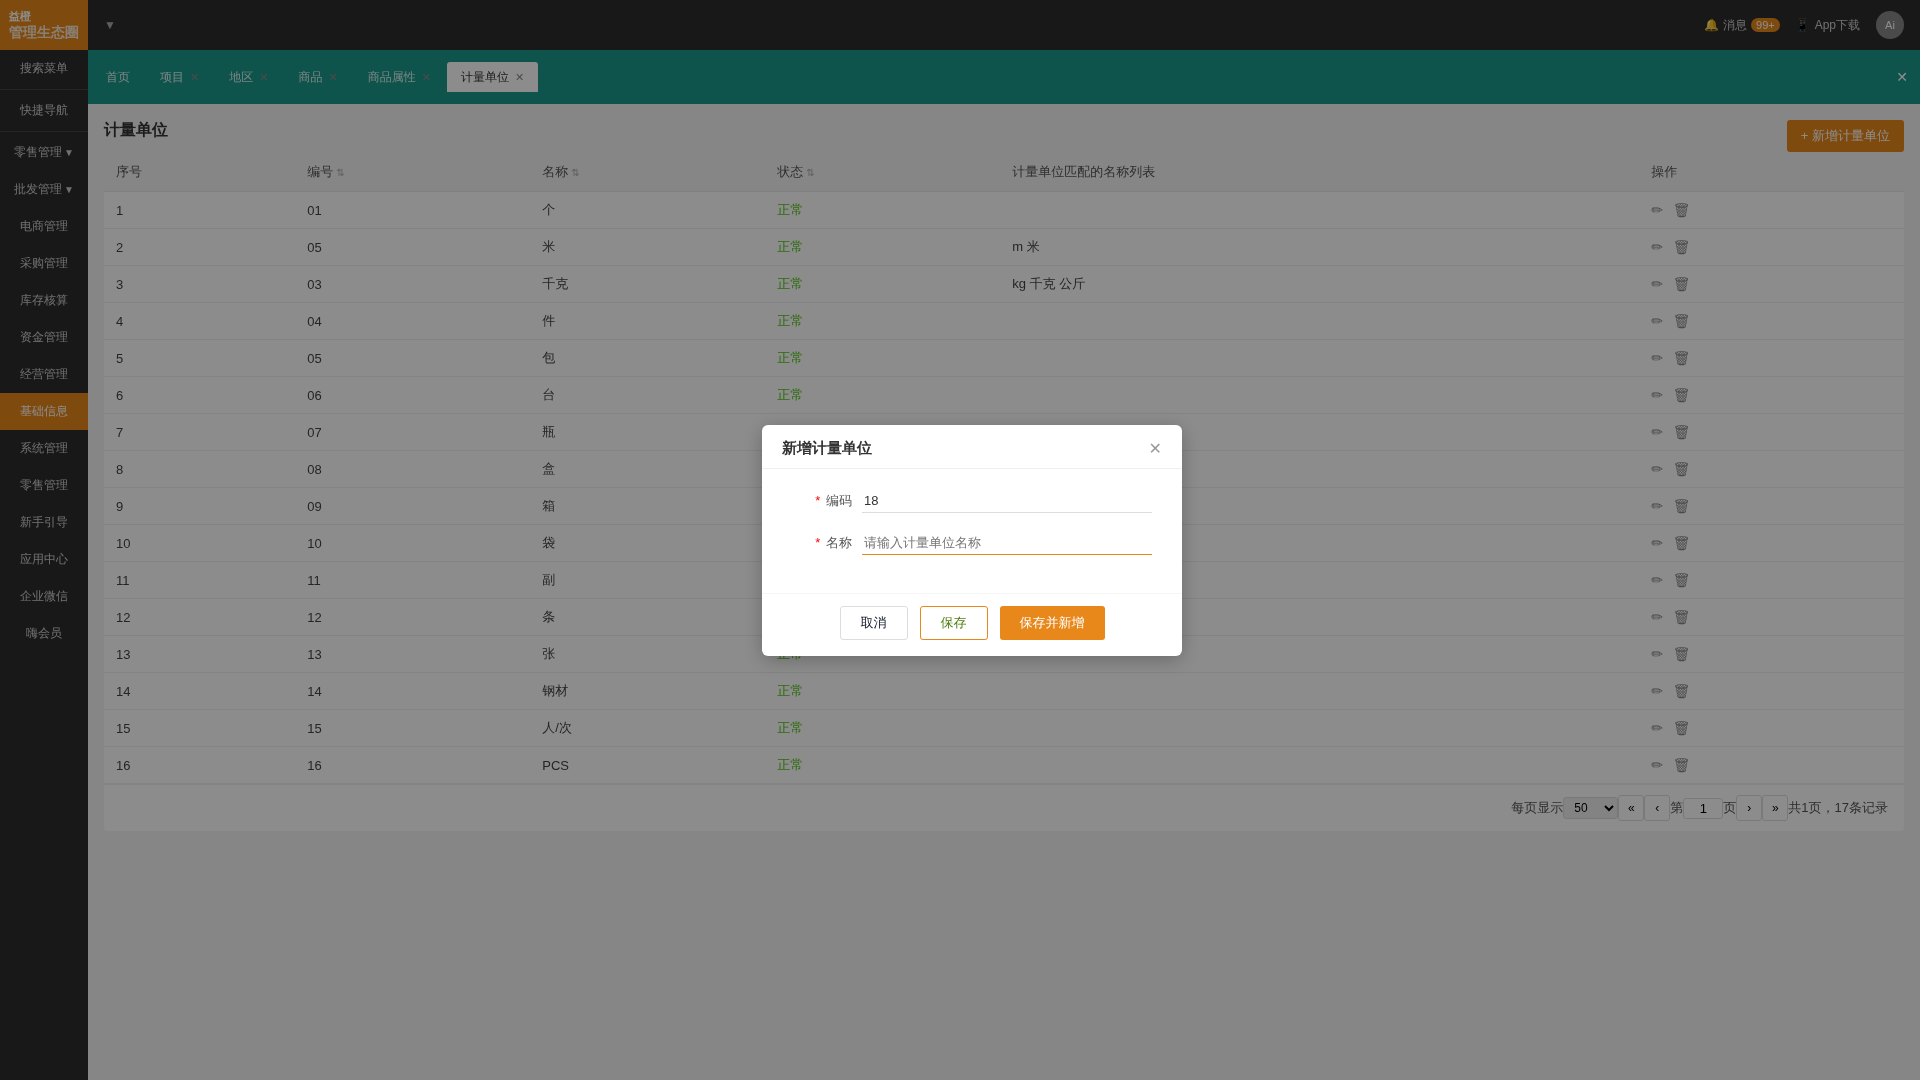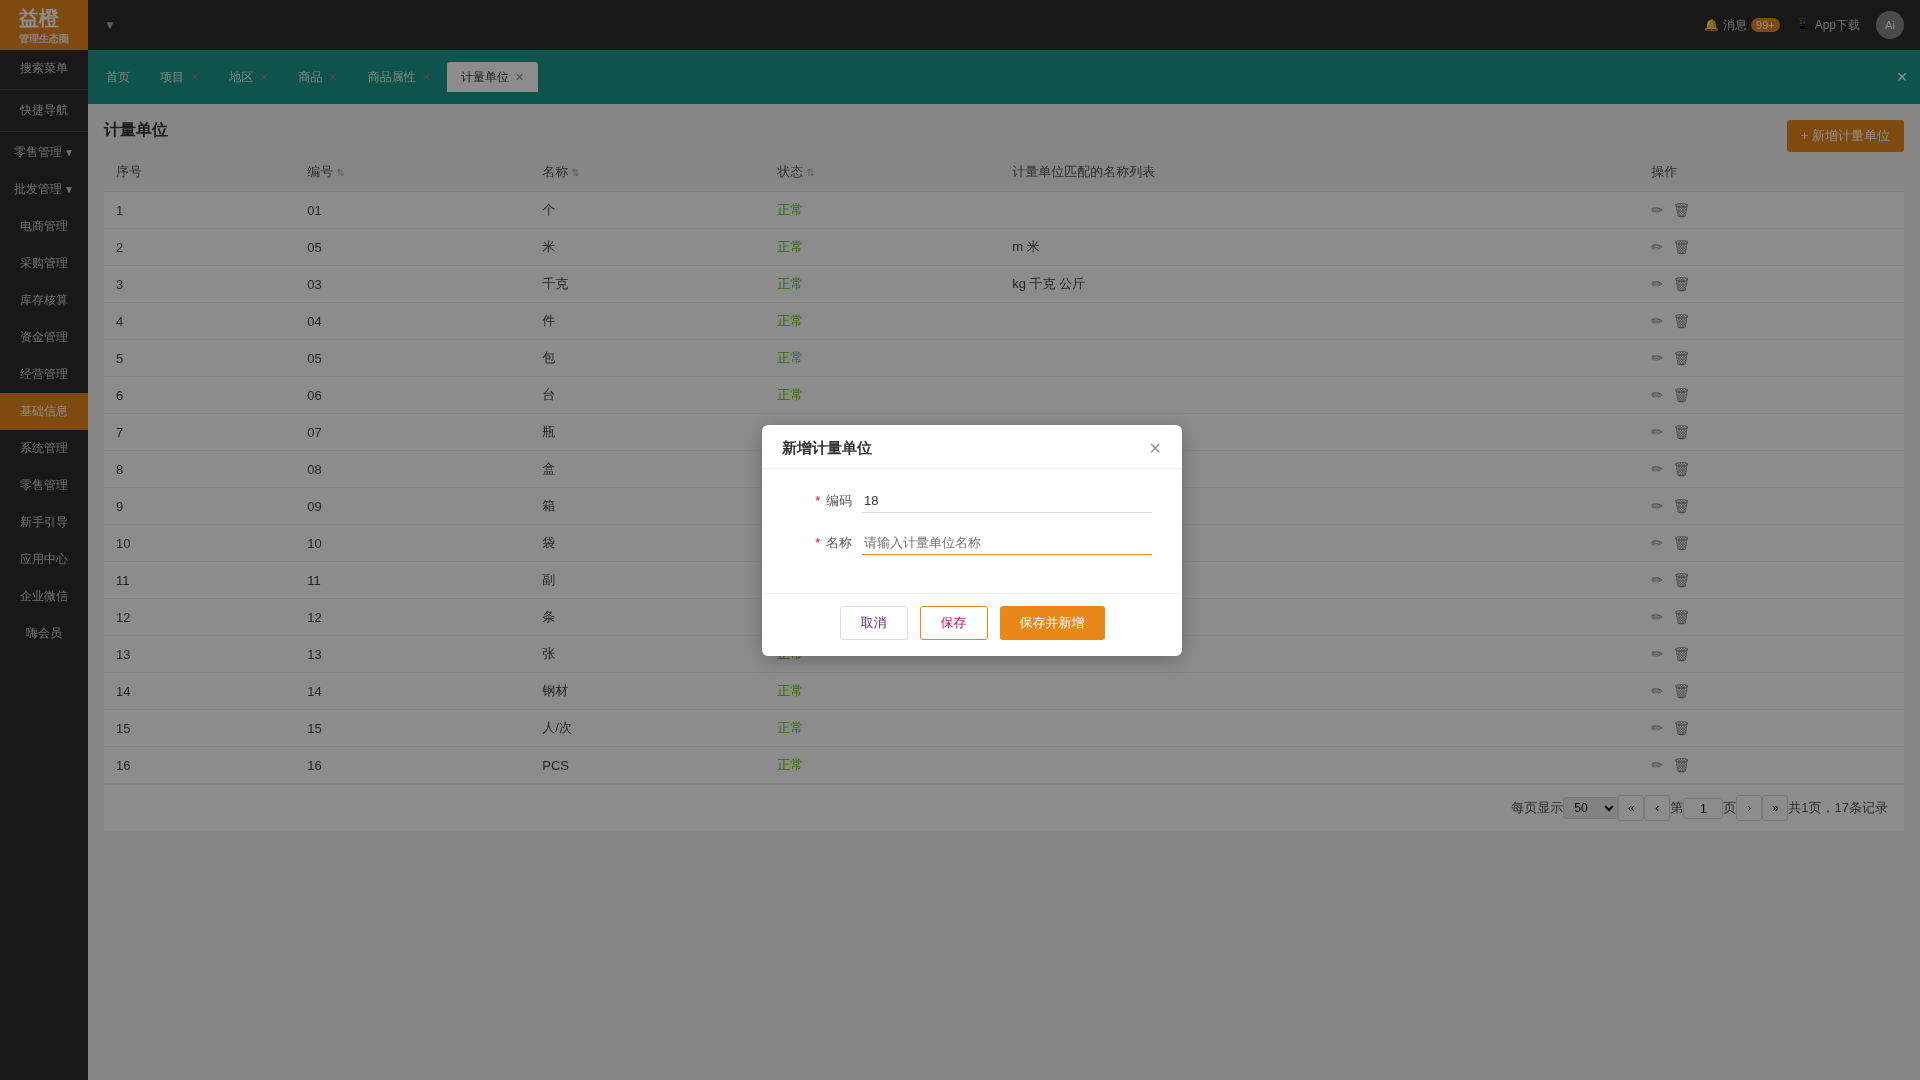--- a/index.html
+++ b/index.html
@@ -306,51 +306,51 @@
       gap: 12px;
       border-top: 1px solid #f5f5f5;
     }
     .btn-cancel {
       padding: 7px 20px;
       border: 1px solid #ddd;
       background: white;
       border-radius: 3px;
       cursor: pointer;
       font-size: 13px;
-      color: #701a75;
+      color: #0f172a;
     }
     .btn-save {
       padding: 7px 20px;
       border: 1px solid #e8871a;
       background: white;
       border-radius: 3px;
       cursor: pointer;
       font-size: 13px;
-      color: #be185d;
+      color: #4d7c0f;
     }
     .btn-save-new {
       padding: 7px 20px;
       border: none;
       background: #e8871a;
       border-radius: 3px;
       cursor: pointer;
       font-size: 13px;
       color: white;
     }
 
     .sort-icon { font-size: 10px; color: #aaa; margin-left: 3px; }
   </style>
 </head>
 <body>
 
 <div class="sidebar">
   <div class="sidebar-logo">
     <div>
-      <div style="font-size:20px;font-weight:bold;">益橙</div>
-      <div style="font-size:10px;opacity:0.8;">管理生态圈</div>
+      <div style="font-size:11px;font-weight:bold;">益橙</div>
+      <div style="font-size:14px;opacity:0.8;">管理生态圈</div>
     </div>
   </div>
 
   <div class="sidebar-item">
     <span>搜索菜单</span>
   </div>
   <div class="sidebar-divider"></div>
   <div class="sidebar-item">
     <span>快捷导航</span>
   </div>

